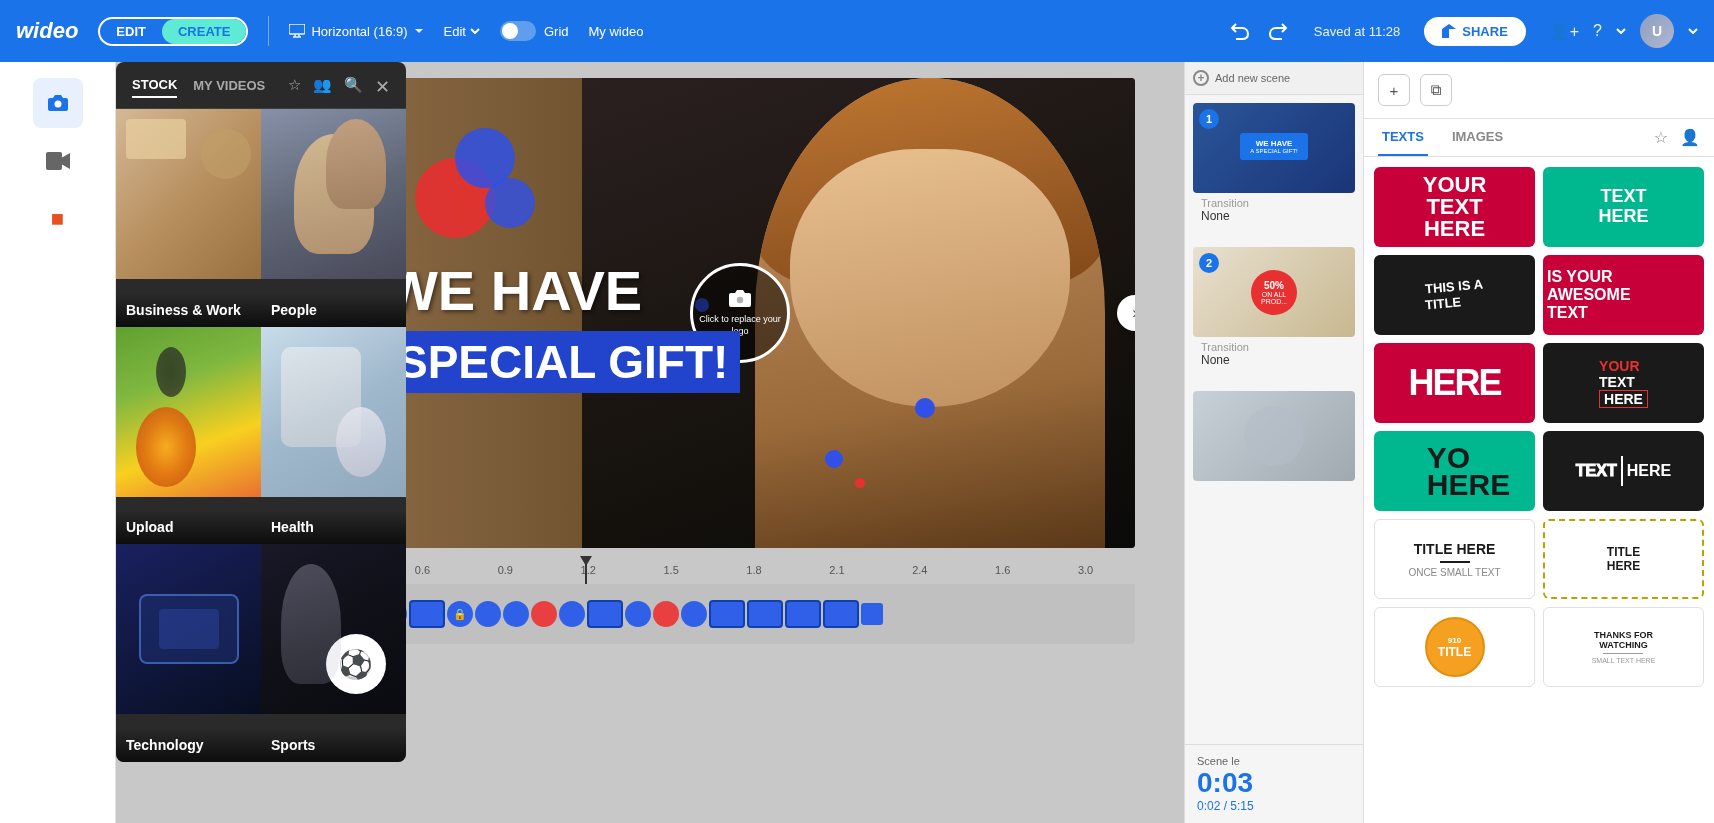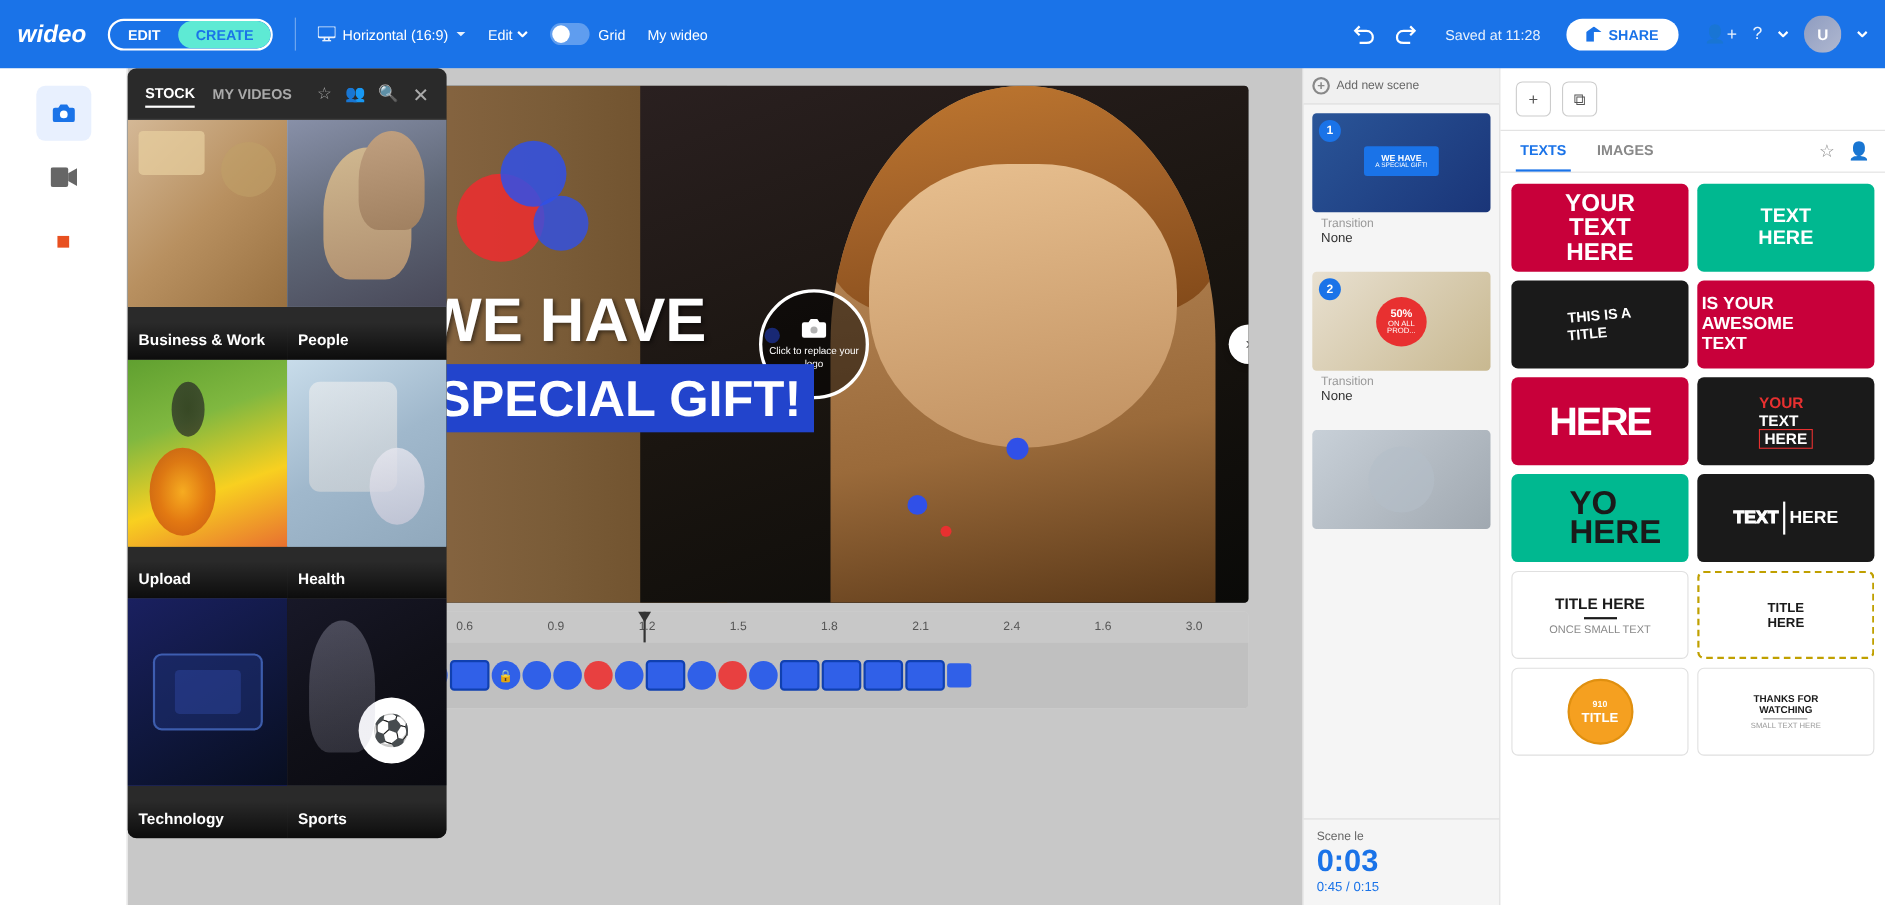--- a/index.html
+++ b/index.html
@@ -817,21 +817,21 @@
     <div class="scene-thumbnail" style="background:linear-gradient(135deg,#c8d0d8,#a0a8b0);">
       <div style="position:absolute;inset:0;display:flex;align-items:center;justify-content:center;">
         <div style="width:60px;height:60px;border-radius:50%;background:rgba(180,190,200,0.6);"></div>
       </div>
     </div>
   </div>
 
   <div style="margin-top:auto;padding:10px 12px;border-top:1px solid #ddd;">
     <div class="scene-length-label">Scene le</div>
     <div class="scene-length-value">0:03</div>
-    <div class="scene-total">0:45 / 0:15</div>
+    <div class="scene-total">0:02 / 5:15</div>
   </div>
 </div>
 
 <div class="right-panel">
   <div class="rp-top-actions">
     <div class="rp-action-btn">+</div>
     <div class="rp-action-btn">⧉</div>
   </div>
   <div class="rp-tabs">
     <span class="rp-tab active">TEXTS</span>

